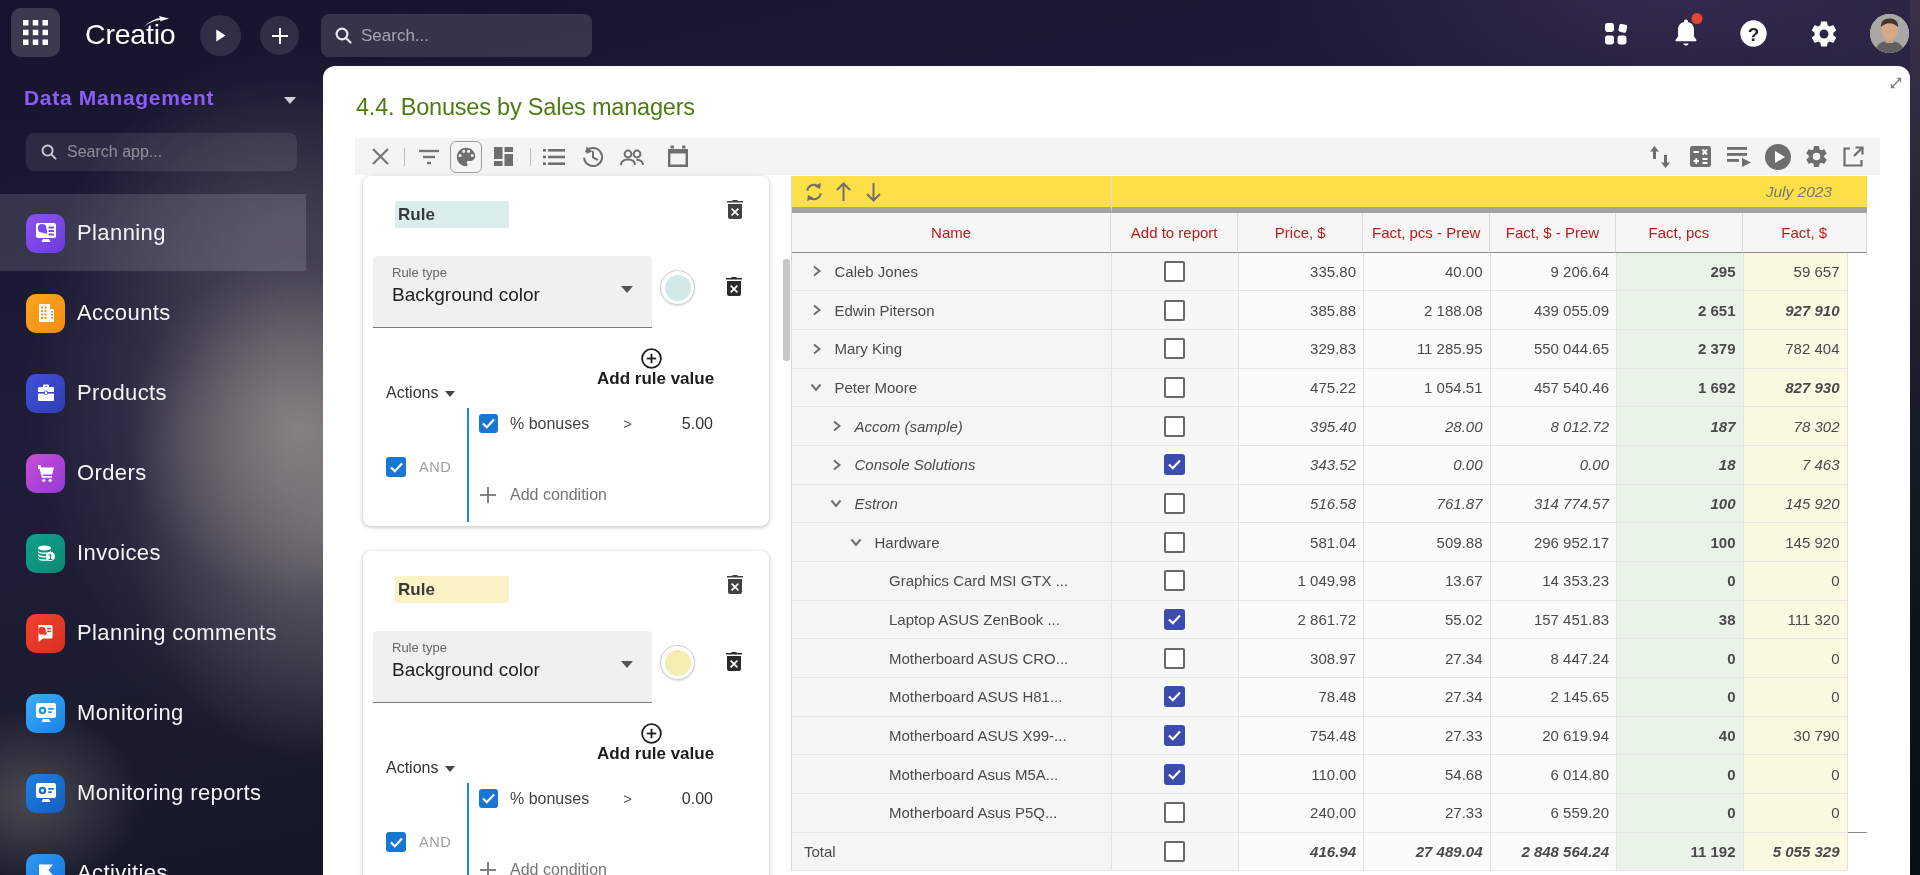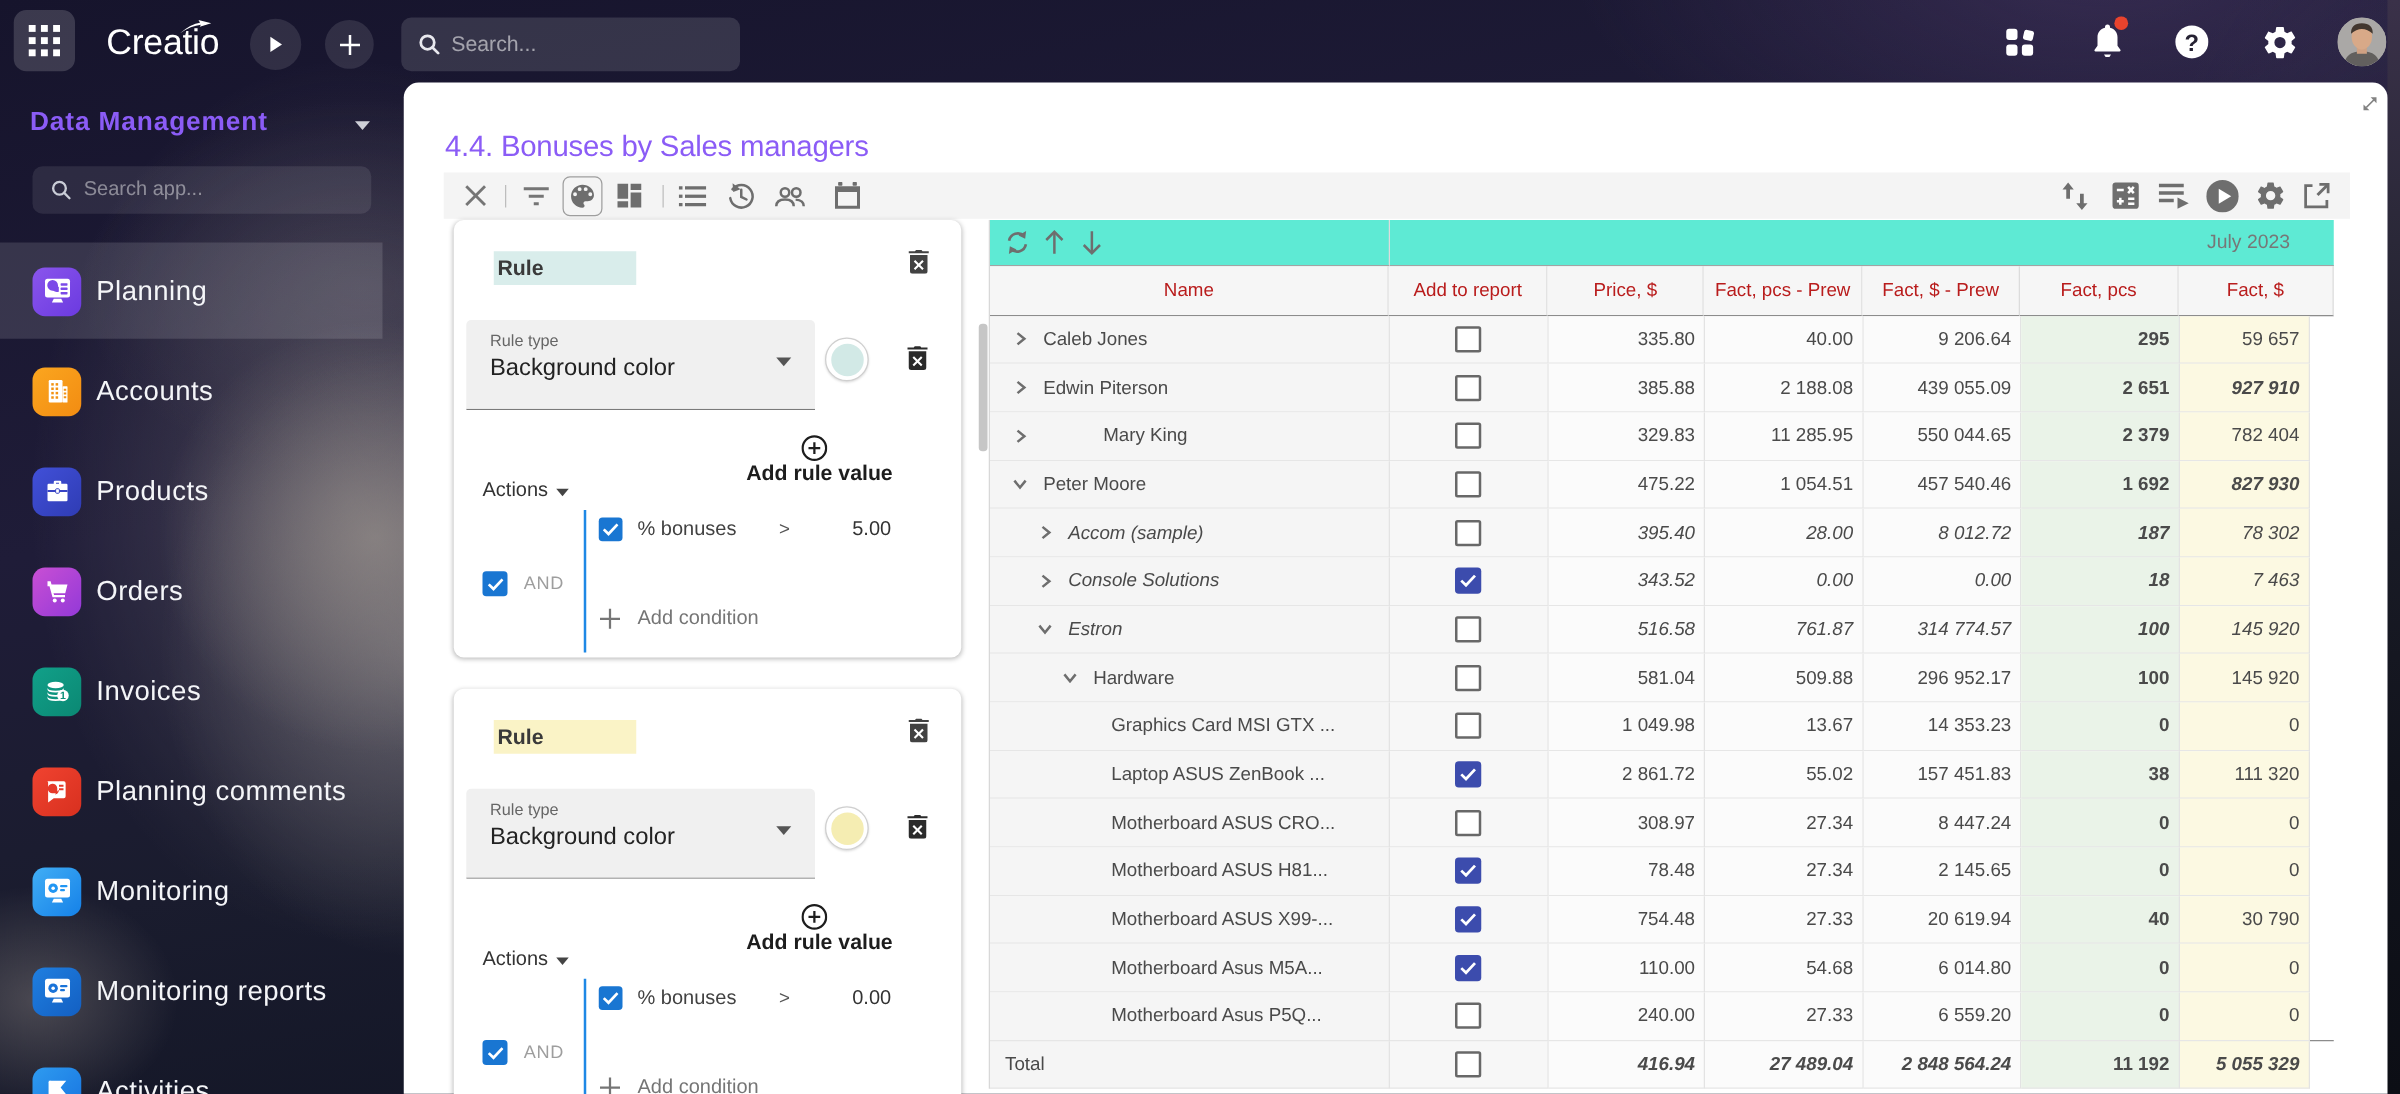--- a/index.html
+++ b/index.html
@@ -29,21 +29,21 @@
 #dmtitle { left:24px; top:86px; color:#8b5cf6; font-size:21px; font-weight:600; letter-spacing:0.7px; }
 #appsearch { left:26px; top:133px; width:271px; height:38px; border-radius:8px; background:rgba(255,255,255,0.09); display:flex; align-items:center; }
 #appsearch span { color:rgba(255,255,255,0.45); font-size:16px; margin-left:10px; }
 #navhl { left:0; top:194px; width:306px; height:77px; background:rgba(255,255,255,0.13); }
 .nav { left:26px; width:298px; height:40px; display:flex; align-items:center; }
 .tile { width:39px; height:39px; border-radius:10px; flex:none; display:flex; align-items:center; justify-content:center; }
 .nav span { color:#f4f5f8; font-size:22px; font-weight:500; margin-left:12px; letter-spacing:0.4px; white-space:nowrap; }
 
 
 #card { left:323px; top:66px; width:1586.5px; height:809px; background:#fff; border-radius:12px 12px 0 0; }
-#title { left:356px; top:104px; font-size:23.5px; color:#8b5cf6; letter-spacing:-0.2px; }
+#title { left:356px; top:94px; font-size:23.5px; color:#4d7c0f; letter-spacing:-0.2px; }
 #toolbar { left:355px; top:138px; width:1525px; height:37px; background:#f4f4f4; display:flex; align-items:center; }
 .tbi { display:flex; align-items:center; justify-content:center; width:30px; height:30px; flex:none; }
 .tbdiv { width:1px; height:18px; background:#bdbdbd; flex:none; }
 .tbsel { border:1px solid #9e9e9e; border-radius:6px; }
 
 
 .rulecard { left:363px; width:406px; height:350px; background:#fff; border-radius:8px; box-shadow:0 1px 4px rgba(0,0,0,0.28); }
 .rlabel { position:absolute; left:32px; top:25px; width:114px; height:27px; font-size:17px; font-weight:bold; color:#3a3a3a; line-height:27px; padding-left:3px; }
 .trash { position:absolute; }
 .rfield { position:absolute; left:10px; top:80px; width:279px; height:72px; background:#f0f0f0; border-radius:4px 4px 0 0; border-bottom:1px solid #7a7a7a; }
@@ -71,21 +71,21 @@
 .c3 { width:126.5px; background:#fbfbfb; justify-content:flex-end; padding-right:7px; }
 .c4 { width:126.5px; background:#fbfbfb; justify-content:flex-end; padding-right:7px; }
 .c5 { width:126.5px; background:#eaf3e8; justify-content:flex-end; padding-right:7px; font-weight:bold; }
 .c6 { width:104px; background:#fcf9e2; justify-content:flex-end; padding-right:7px; }
 .it { font-style:italic; }
 .bd { font-weight:bold;font-style:italic; }
 .cb { width:21px; height:21px; border:2px solid #686868; border-radius:2px; background:#fff; }
 .cbc { width:21px; height:21px; border-radius:3px; background:#3c4cad; display:flex; align-items:center; justify-content:center; }
 .chev { margin-right:12px; flex:none; }
 #thdr1 { height:37px; display:flex; }
-#thdr1 > div { height:100%; background:#5eead4; border-bottom:1px solid #a3a3a3; }
+#thdr1 > div { height:100%; background:#fde047; border-bottom:6px solid #a3a3a3;font-style:italic; }
 #thdr2 { height:39.5px; display:flex; font-size:15px; color:#b91c1c; }
 #thdr2 > div { height:100%; background:#f6f6f6; border-bottom:1px solid #8c8c8c; border-right:1px solid #dcdcdc; display:flex; align-items:center; justify-content:center; }
 #scrollthumb { left:783px; top:259px; width:6.5px; height:102px; border-radius:3px; background:#c6c6c6; }
 #rightstrip { left:1909.5px; top:0; width:10.5px; height:875px; background:linear-gradient(to bottom,#3a3149,#2a2838 22%,#191b26 48%,#11131c 72%,#0c0e15 100%); }
 </style>
 </head>
 <body>
 <div id="rightstrip" class="abs"></div>
 
 <div id="gridbtn" class="abs">
@@ -563,21 +563,21 @@
       <div class="cell c1">
         <div class="cb"></div>
       </div>
       <div class="cell c2">385.88</div>
       <div class="cell c3">2 188.08</div>
       <div class="cell c4">439 055.09</div>
       <div class="cell c5">2 651</div>
       <div class="cell c6 bd">927 910</div>
     </div>
 <div class="trow">
-      <div class="cell c0" style="padding-left:16.5px;gap:48px;">
+      <div class="cell c0" style="padding-left:16.5px;">
         <svg class="chev" width="14" height="14" viewBox="0 0 14 14" fill="none" stroke="#6e6e6e" stroke-width="2">
           <path d="M5 2.5 L10.5 7 L5 11.5"></path>
         </svg>
         <span>Mary King</span>
       </div>
       <div class="cell c1">
         <div class="cb"></div>
       </div>
       <div class="cell c2">329.83</div>
       <div class="cell c3">11 285.95</div>

